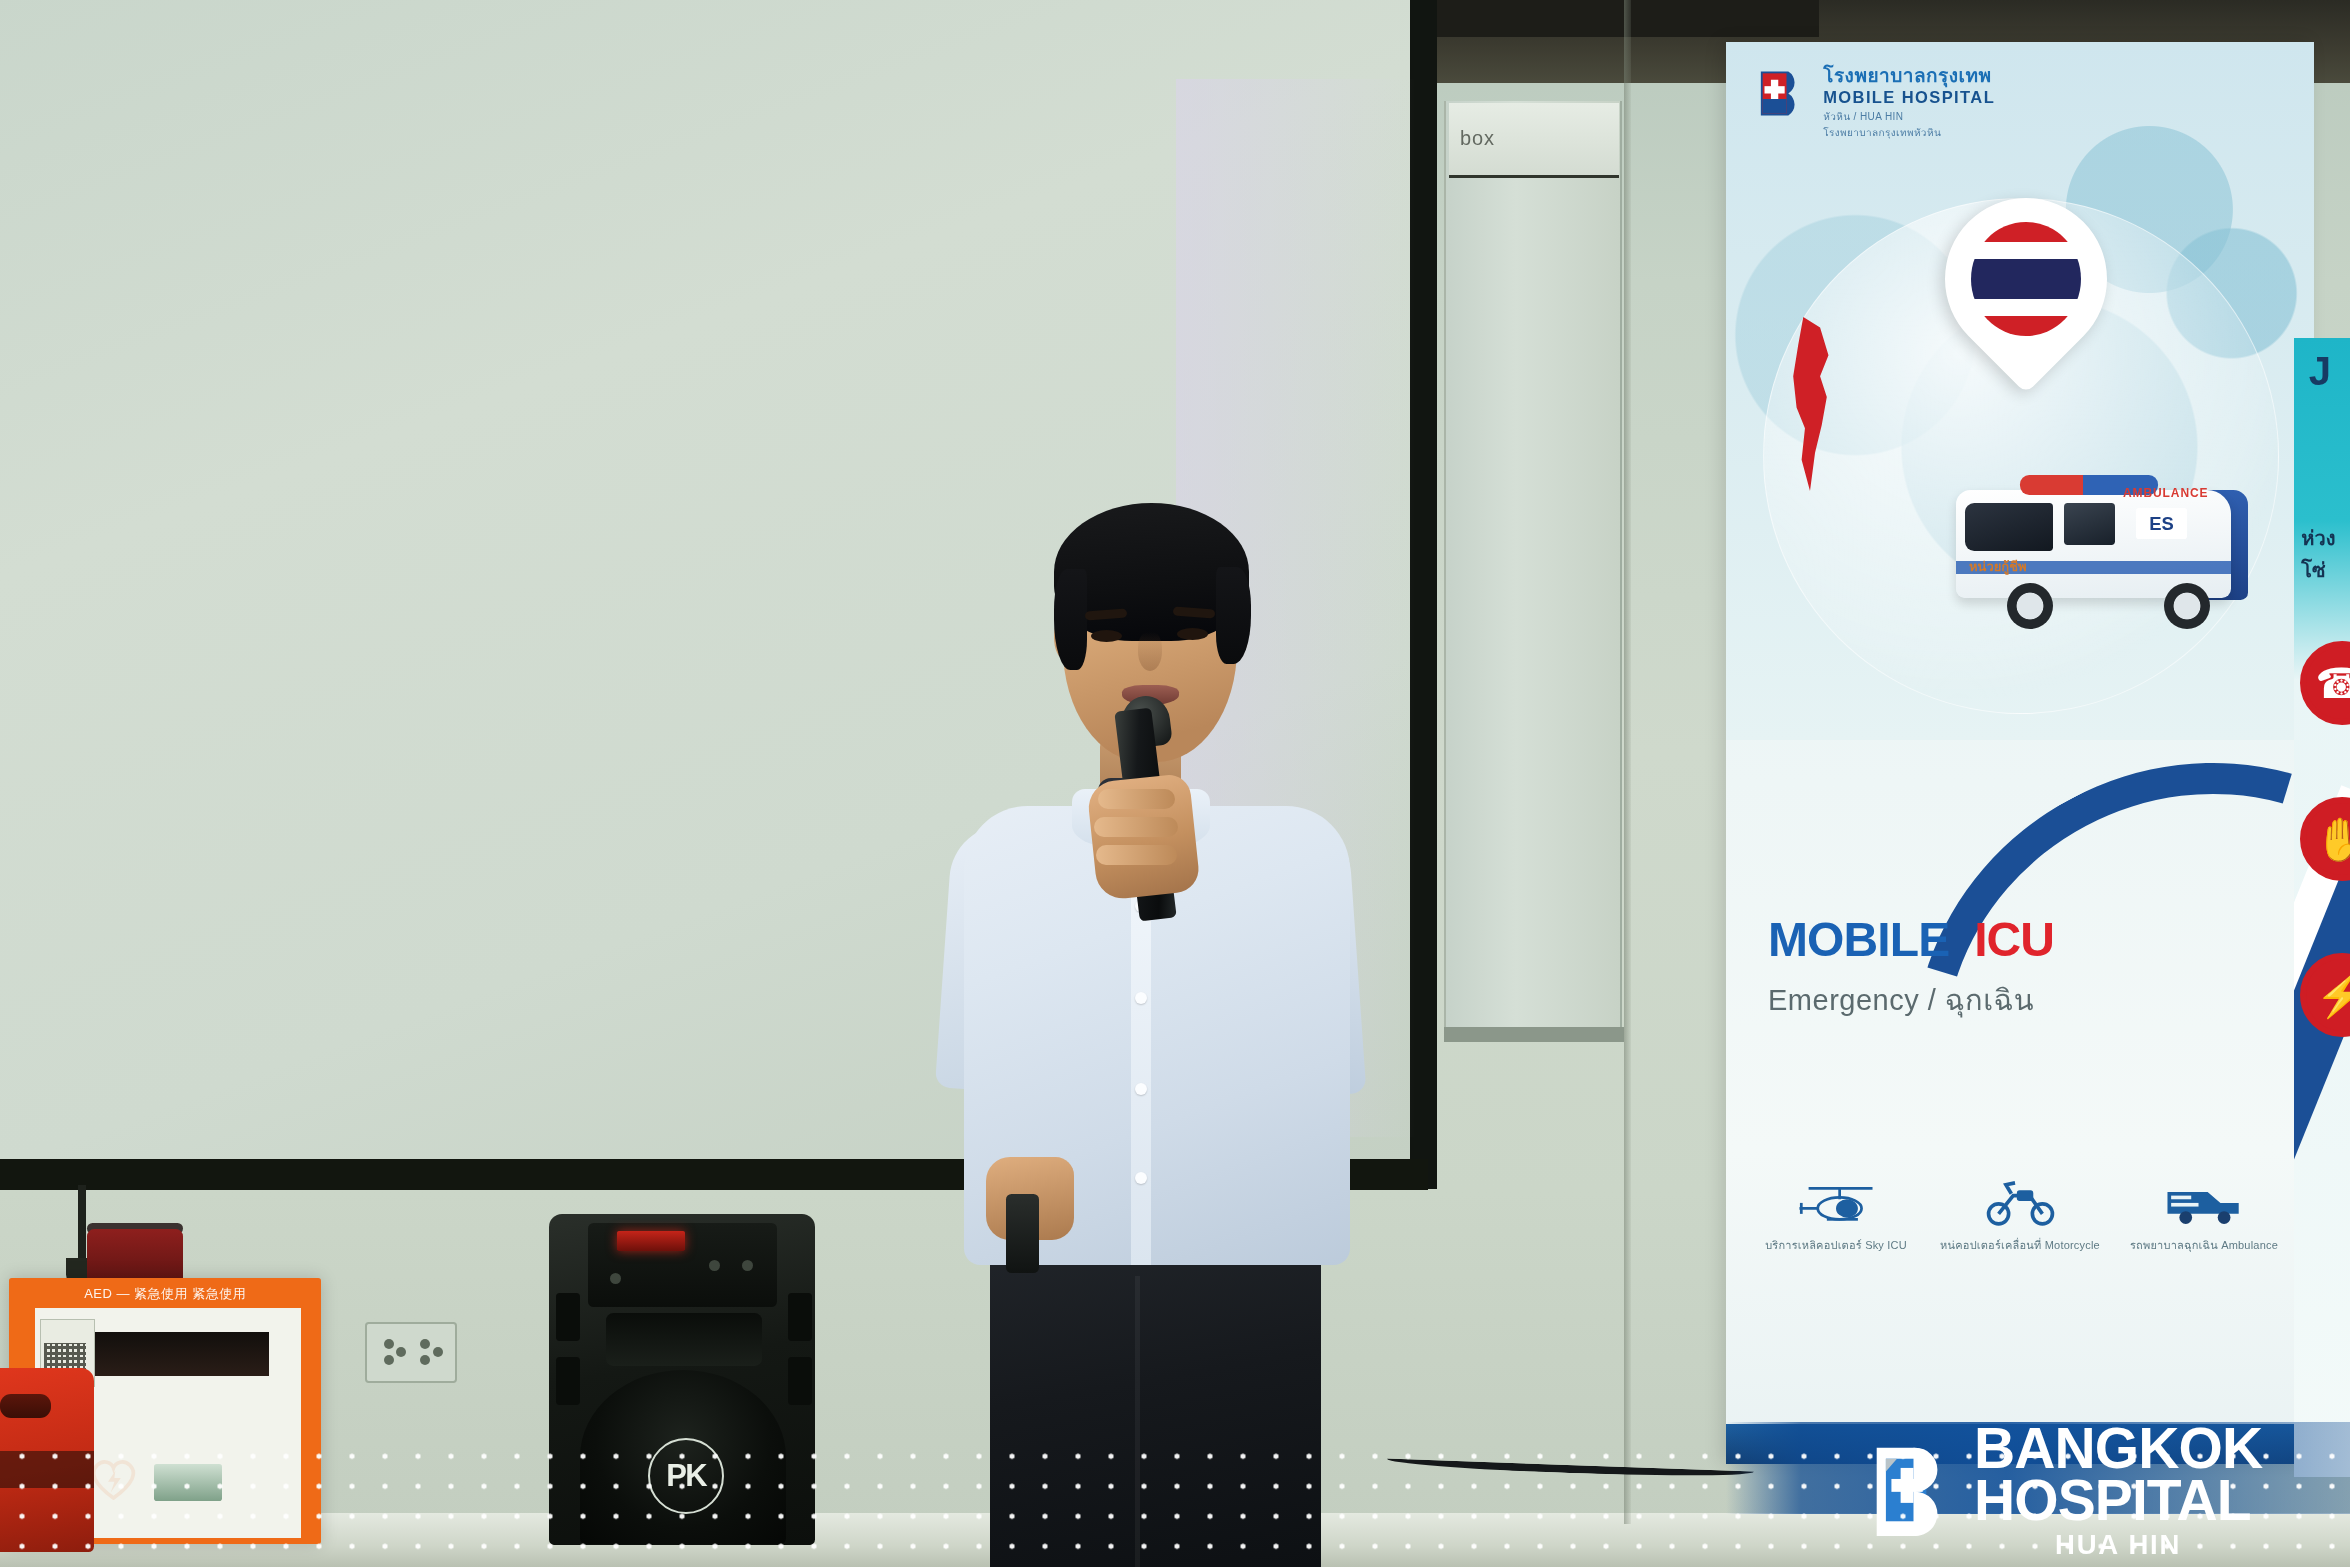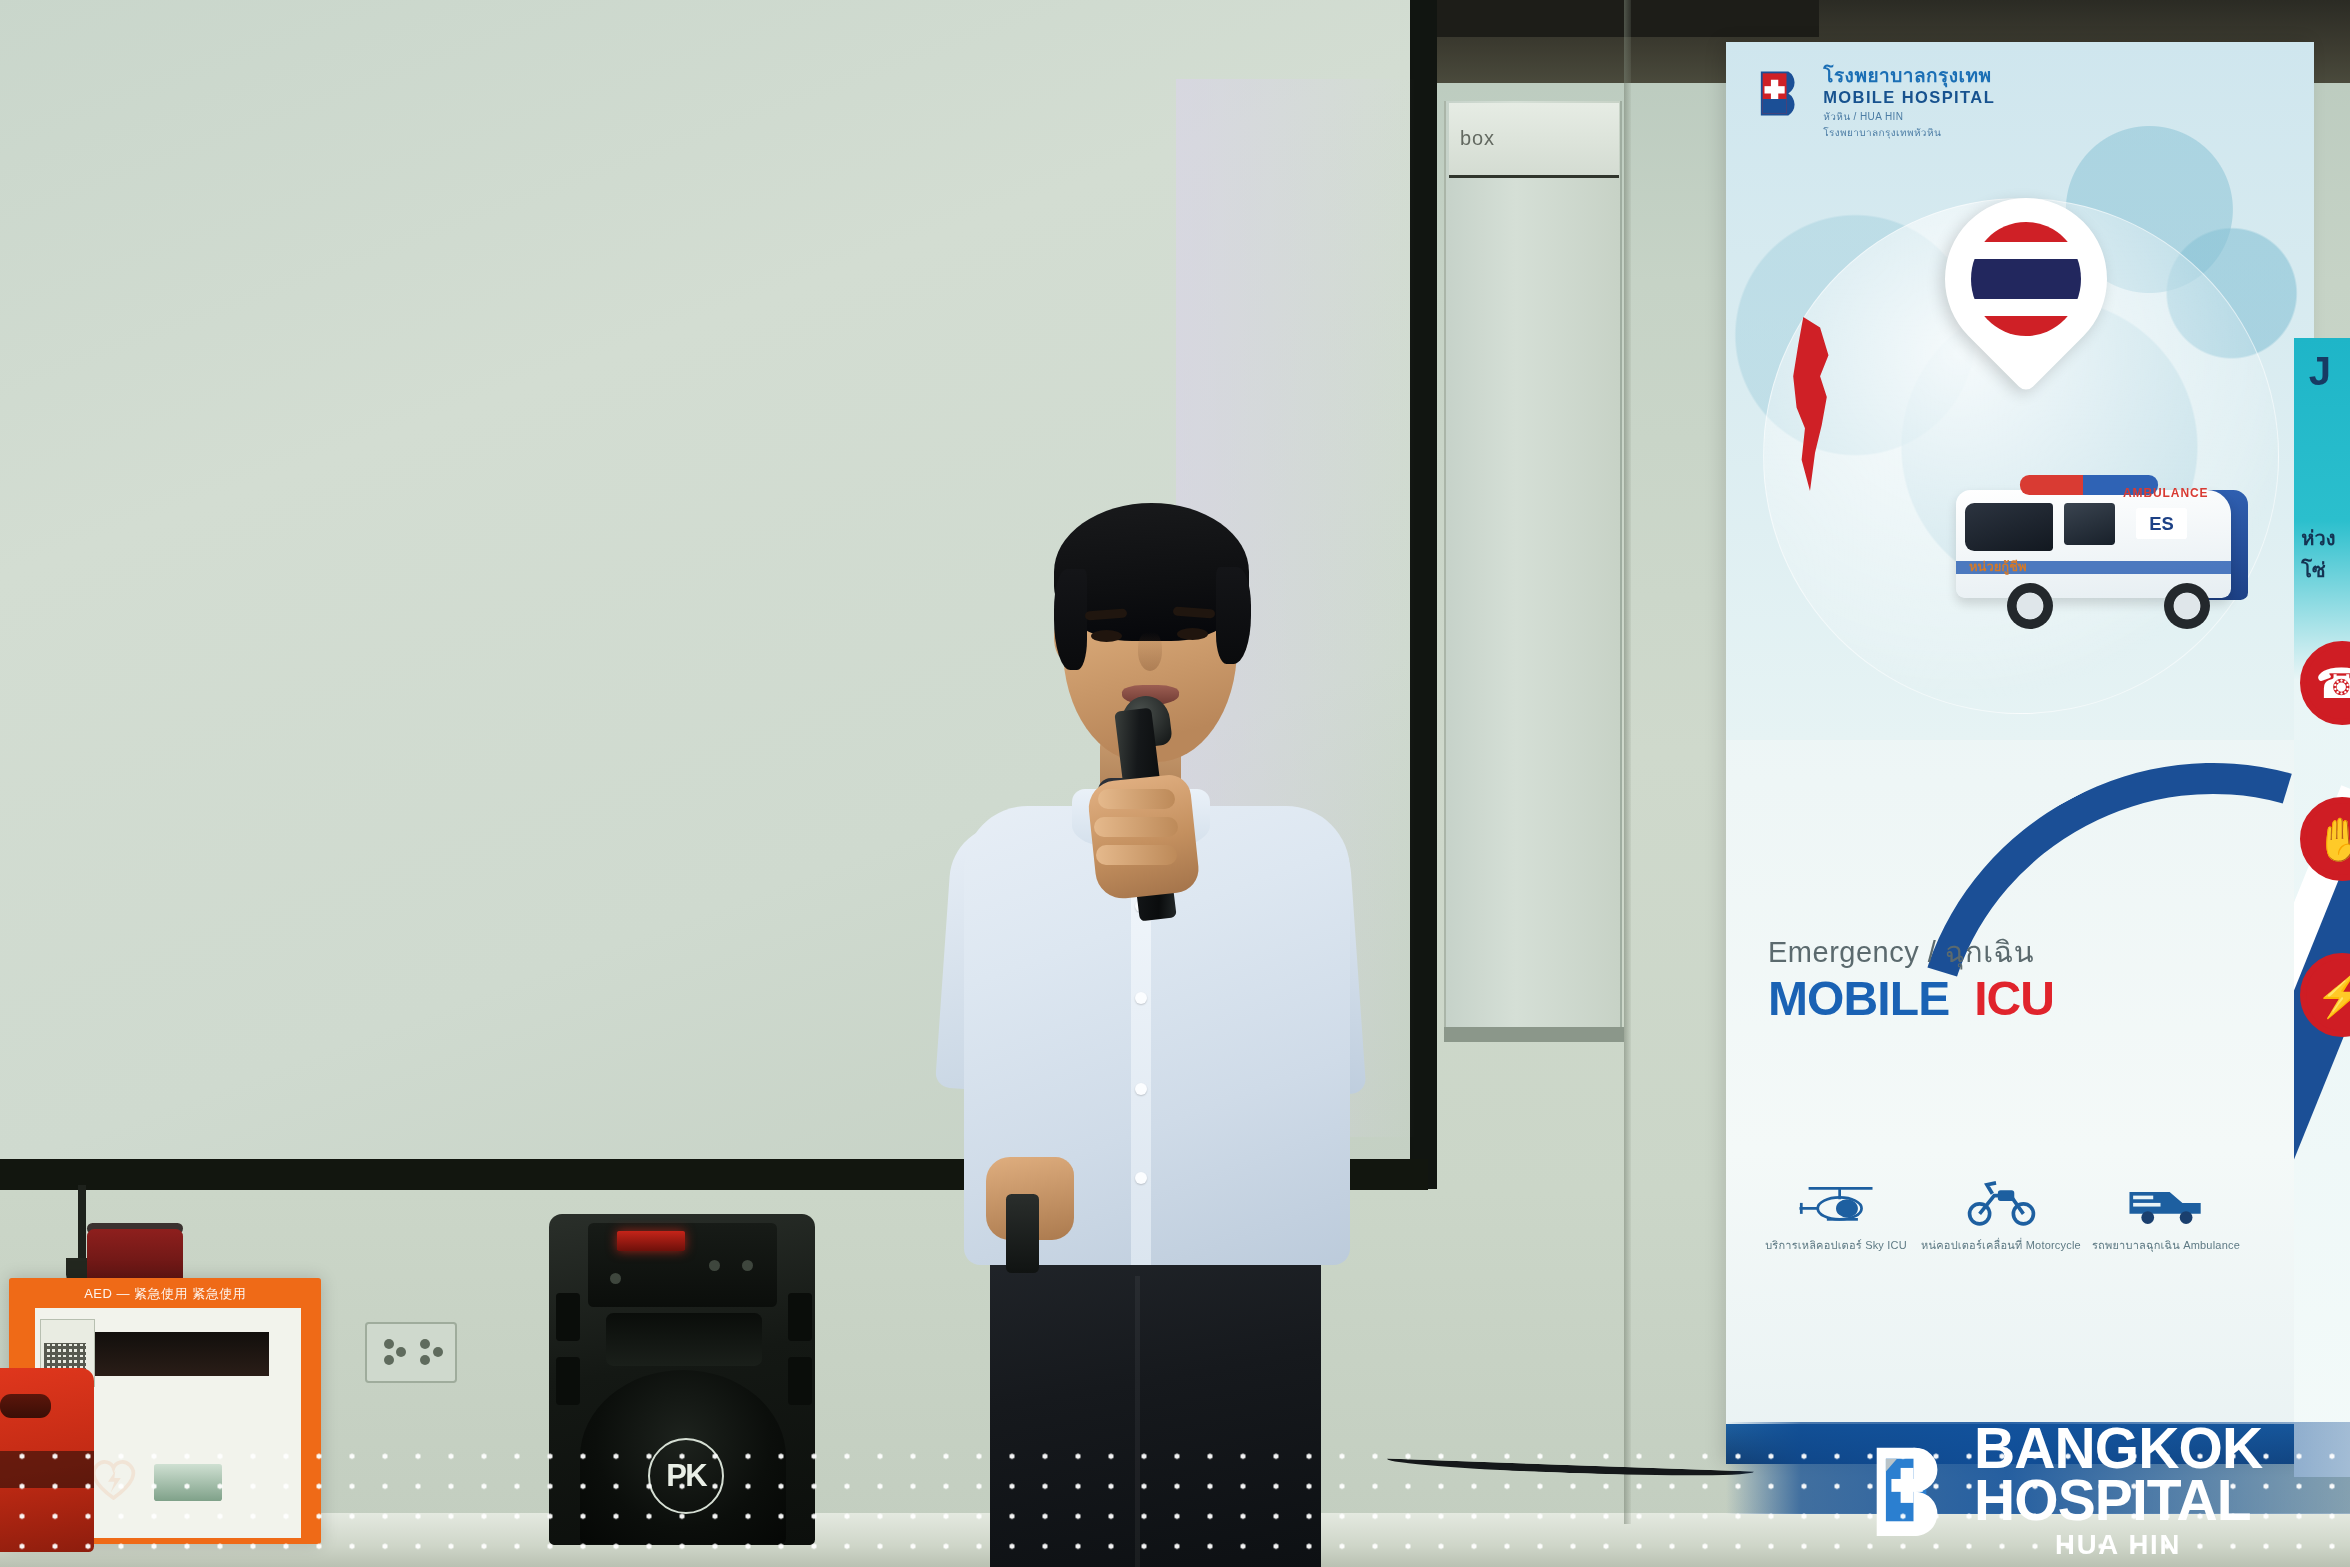--- a/index.html
+++ b/index.html
@@ -403,21 +403,21 @@
   #emergency-line{margin-top:13px;font-size:29px;color:#5b6a6e;letter-spacing:0.5px;}
   #phone-pill{
     margin-top:16.5px;width:474px;height:72px;border-radius:37px;
     background:linear-gradient(180deg,#2b79c9,#1851a0);
     display:flex;align-items:center;gap:24px;padding-left:31px;box-sizing:border-box;
     box-shadow:0 4.6px 11px rgba(0,0,0,.2);
   }
   #phone-num{color:#fff;font-size:42px;font-weight:800;letter-spacing:0.9px;}
   #svc-icons{
     position:absolute;left:27.5px;top:1126px;width:533px;
-    display:flex;
+    display:flex;justify-content:space-between;
   }
   .svc{width:165px;text-align:center;}
   .svc-glyph{height:68px;display:flex;align-items:center;justify-content:center;color:#1d5fa0;}
   .svc-cap{font-size:11px;color:#5e7a84;letter-spacing:0.2px;}
   #banner1-footbar{
     position:absolute;left:0;bottom:0;width:588px;height:40px;
     background:linear-gradient(180deg,#1d5fa0,#133f72);
   }
 
   
@@ -610,25 +610,25 @@
       <div id="amb-word">AMBULANCE</div>
       <div id="amb-es">ES</div>
       <div id="amb-thai">หน่วยกู้ชีพ</div>
       <div class="amb-wheel" style="left:51px;"></div>
       <div class="amb-wheel" style="left:208px;"></div>
     </div>
 
     <div id="blue-swoosh"></div>
 
     <div id="banner1-text">
-      <div id="emergency-line">Emergency / ฉุกเฉิน</div>
       <div id="mobile-icu">
         <span class="word-mobile">MOBILE</span>
         <span>&nbsp;</span><span class="word-icu">ICU</span>
       </div>
+      <div id="emergency-line">Emergency / ฉุกเฉิน</div>
     </div>
 
     <div id="svc-icons">
       <div class="svc">
         <div class="svc-glyph">
           <svg width="84" height="50" viewBox="0 0 92 54">
             <ellipse cx="50" cy="34" rx="24" ry="12" fill="none" stroke="#1d5fa0" stroke-width="3"></ellipse>
             <ellipse cx="58" cy="34" rx="12" ry="10" fill="#1d5fa0"></ellipse>
             <line x1="16" y1="12" x2="86" y2="12" stroke="#1d5fa0" stroke-width="3"></line>
             <line x1="50" y1="12" x2="50" y2="24" stroke="#1d5fa0" stroke-width="3"></line>

